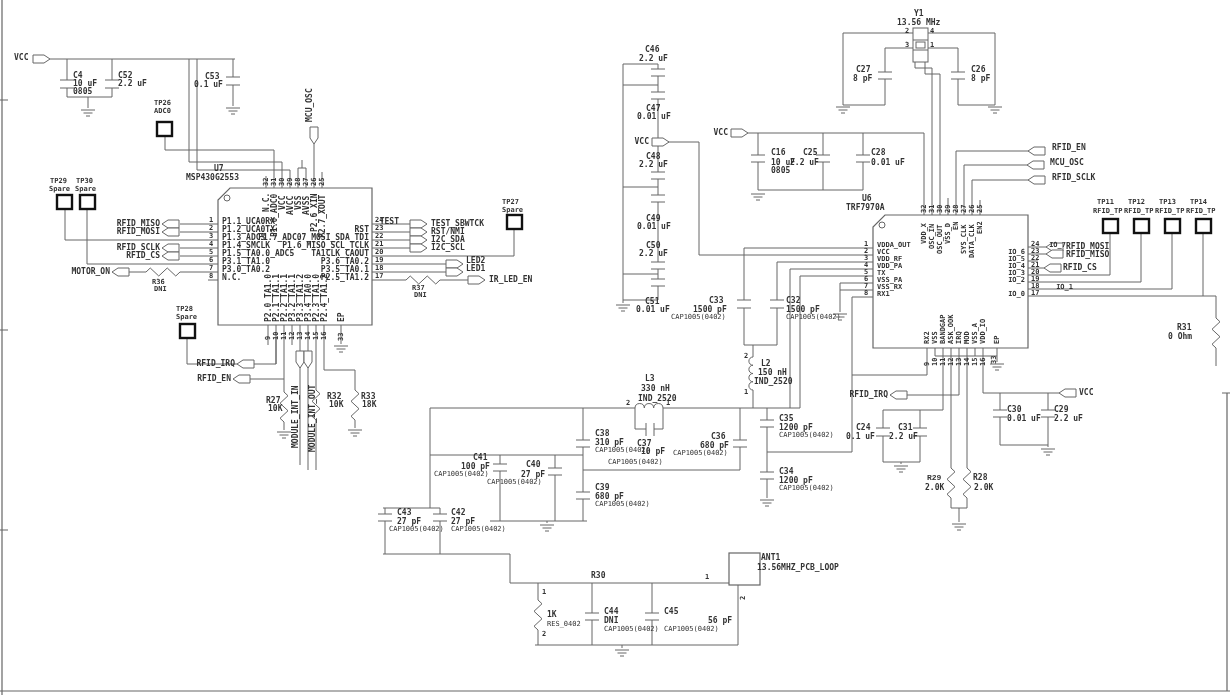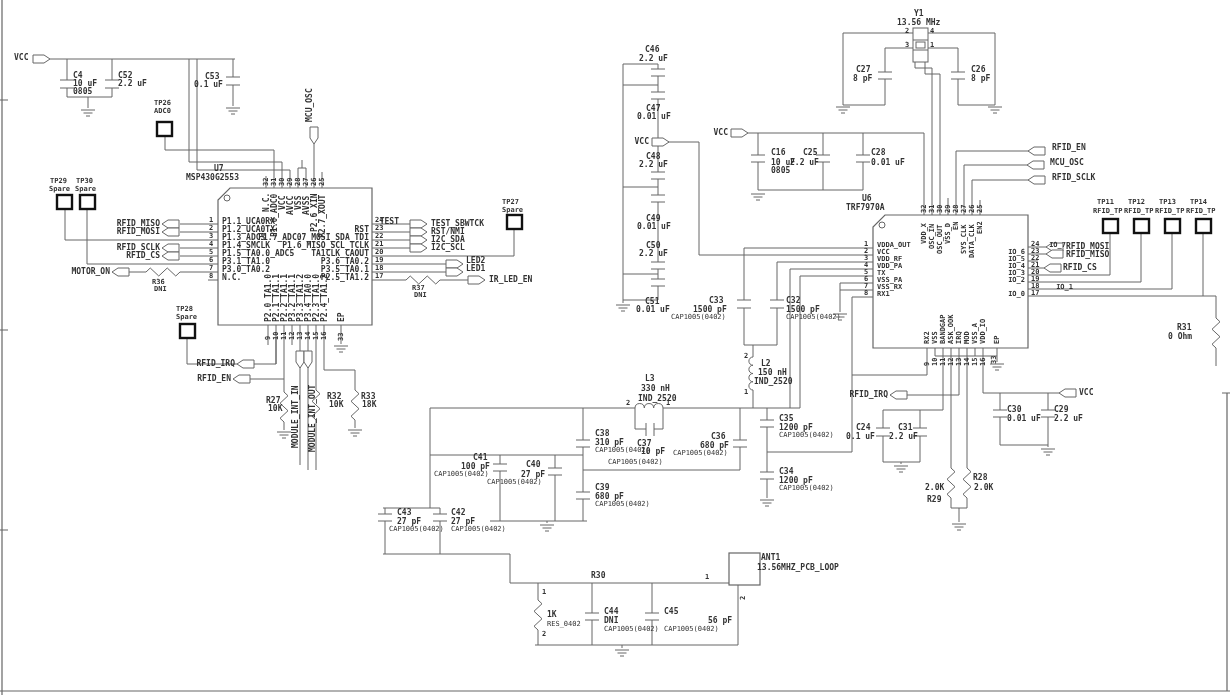--- a/index.html
+++ b/index.html
@@ -394,21 +394,21 @@
       <div class="lbl f" style="left: 664px; top: 626px; color: rgb(51, 51, 51);">CAP1005(0402)</div>
       <div class="lbl" style="left: 761px; top: 554px; color: rgb(51, 51, 51);">ANT1</div>
       <div class="lbl" style="left: 757px; top: 564px; color: rgb(51, 51, 51);">13.56MHZ_PCB_LOOP</div>
       <div class="lbl s" style="left: 705px; top: 574px; color: rgb(51, 51, 51);">1</div>
       <div class="lbl v s" style="left: 740px; top: 600px; color: rgb(51, 51, 51);">2</div>
       <div class="lbl ra" style="left: 888px; top: 391px; color: rgb(51, 51, 51);">RFID_IRQ</div>
       <div class="lbl" style="left: 856px; top: 424px; color: rgb(51, 51, 51);">C24</div>
       <div class="lbl" style="left: 846px; top: 433px; color: rgb(51, 51, 51);">0.1 uF</div>
       <div class="lbl" style="left: 898px; top: 424px; color: rgb(51, 51, 51);">C31</div>
       <div class="lbl" style="left: 889px; top: 433px; color: rgb(51, 51, 51);">2.2 uF</div>
-      <div class="lbl" style="left: 927px; top: 496px; color: rgb(51, 51, 51);">R29</div>
+      <div class="lbl" style="left: 927px; top: 474px; color: rgb(51, 51, 51); font-family: Liberation Mono, monospace;">R29</div>
       <div class="lbl" style="left: 925px; top: 484px; color: rgb(51, 51, 51);">2.0K</div>
       <div class="lbl" style="left: 973px; top: 474px; color: rgb(51, 51, 51);">R28</div>
       <div class="lbl" style="left: 974px; top: 484px; color: rgb(51, 51, 51);">2.0K</div>
       <div class="lbl" style="left: 1007px; top: 406px; color: rgb(51, 51, 51);">C30</div>
       <div class="lbl" style="left: 1007px; top: 415px; color: rgb(51, 51, 51);">0.01 uF</div>
       <div class="lbl" style="left: 1054px; top: 406px; color: rgb(51, 51, 51);">C29</div>
       <div class="lbl" style="left: 1054px; top: 415px; color: rgb(51, 51, 51);">2.2 uF</div>
       <div class="lbl" style="left: 1079px; top: 389px; color: rgb(51, 51, 51);">VCC</div>
     </div>
 </div>

